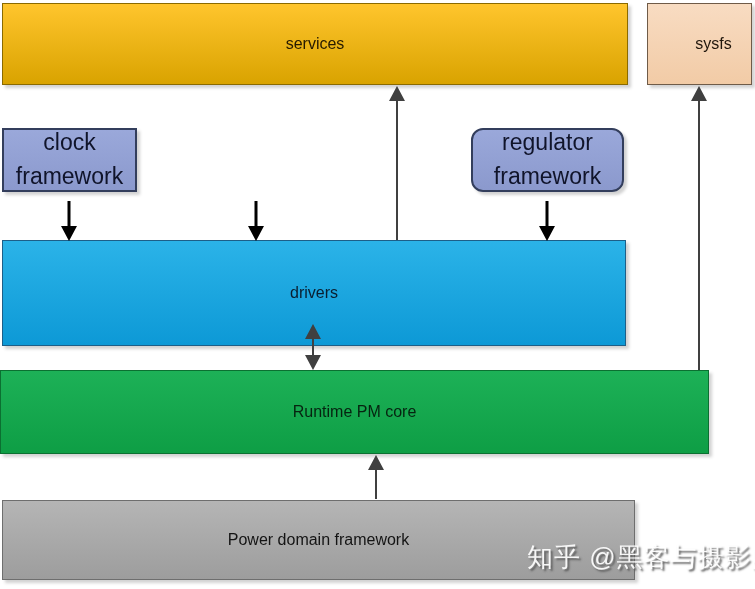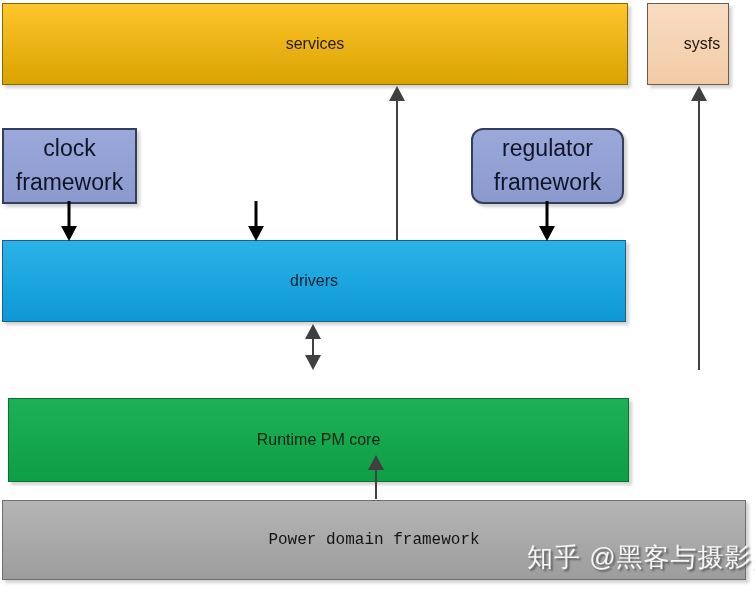--- a/index.html
+++ b/index.html
@@ -20,57 +20,55 @@
     font-size:16px;
     line-height:1.4;
   }
   .box-services{
     left:2px;top:3px;width:626px;height:82px;
     background:linear-gradient(#ffc52d,#d9a300);
     border:1px solid #8a6a00;
     color:#261a00;
   }
   .box-sysfs{
-    left:647px;top:3px;width:82px;height:82px;
+    left:647px;top:3px;width:105px;height:82px;
     background:linear-gradient(#f8dcc2,#f2cba6);
     border:1px solid #6f5b48;
     color:#20160c;
     padding-left:28px;
   }
   .box-fw{
-    top:128px;height:76px;
+    top:128px;height:64px;
     background:linear-gradient(#9aa8da,#8b99cd);
     border:2px solid #333e5c;
     color:#10142a;
     font-size:23px;
     line-height:1.47;
     padding:0 22px;
   }
   .box-clock{left:2px;width:135px;}
   .box-reset{left:192px;width:133px;}
   .box-regulator{left:471px;width:153px;border-radius:12px;}
   .box-drivers{
-    left:2px;top:240px;width:624px;height:82px;
+    left:2px;top:240px;width:624px;height:106px;
     background:linear-gradient(#2bb3e8,#0d99d6);
     border:1px solid #1d5f88;
     color:#0a1e30;
   }
   .box-runtime{
-    left:8px;top:370px;width:621px;height:84px;
+    left:0;top:370px;width:709px;height:84px;
     background:linear-gradient(#1db157,#0e9e45);
     border:1px solid #0b7031;
     color:#062310;
-    margin-top:28px;
   }
   .box-power{
-    left:2px;top:500px;width:744px;height:80px;
+    left:2px;top:500px;width:633px;height:80px;
     background:linear-gradient(#b5b5b5,#9d9d9d);
     border:1px solid #6e6e6e;
     color:#141414;
-    font-family:Liberation Mono, monospace;
   }
   
   .varrow{position:absolute;width:16px;}
   .varrow .shaft{
     position:absolute;left:50%;transform:translateX(-50%);
     width:2px;top:0;bottom:0;background:#404040;
   }
   .varrow.black .shaft{background:#000;width:3px;}
   .varrow .head{
     position:absolute;left:50%;transform:translateX(-50%);

